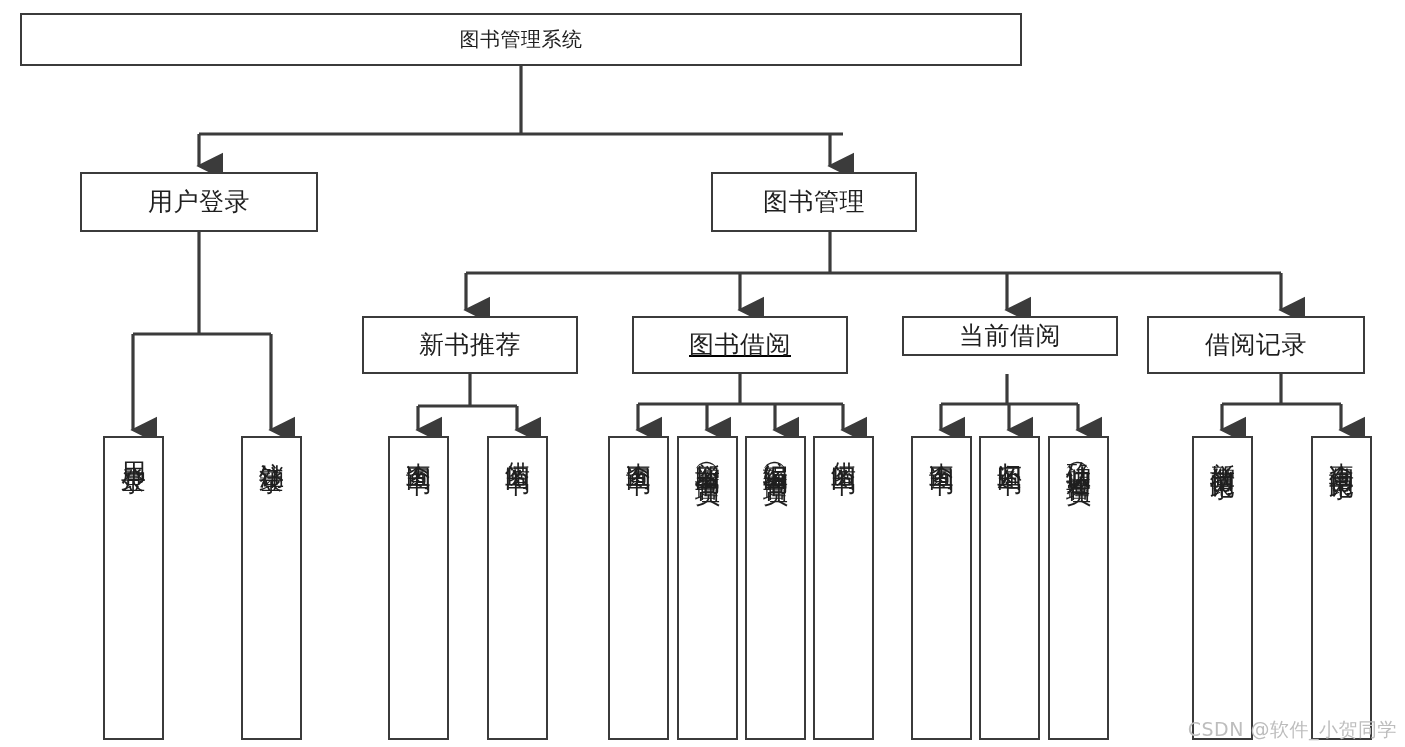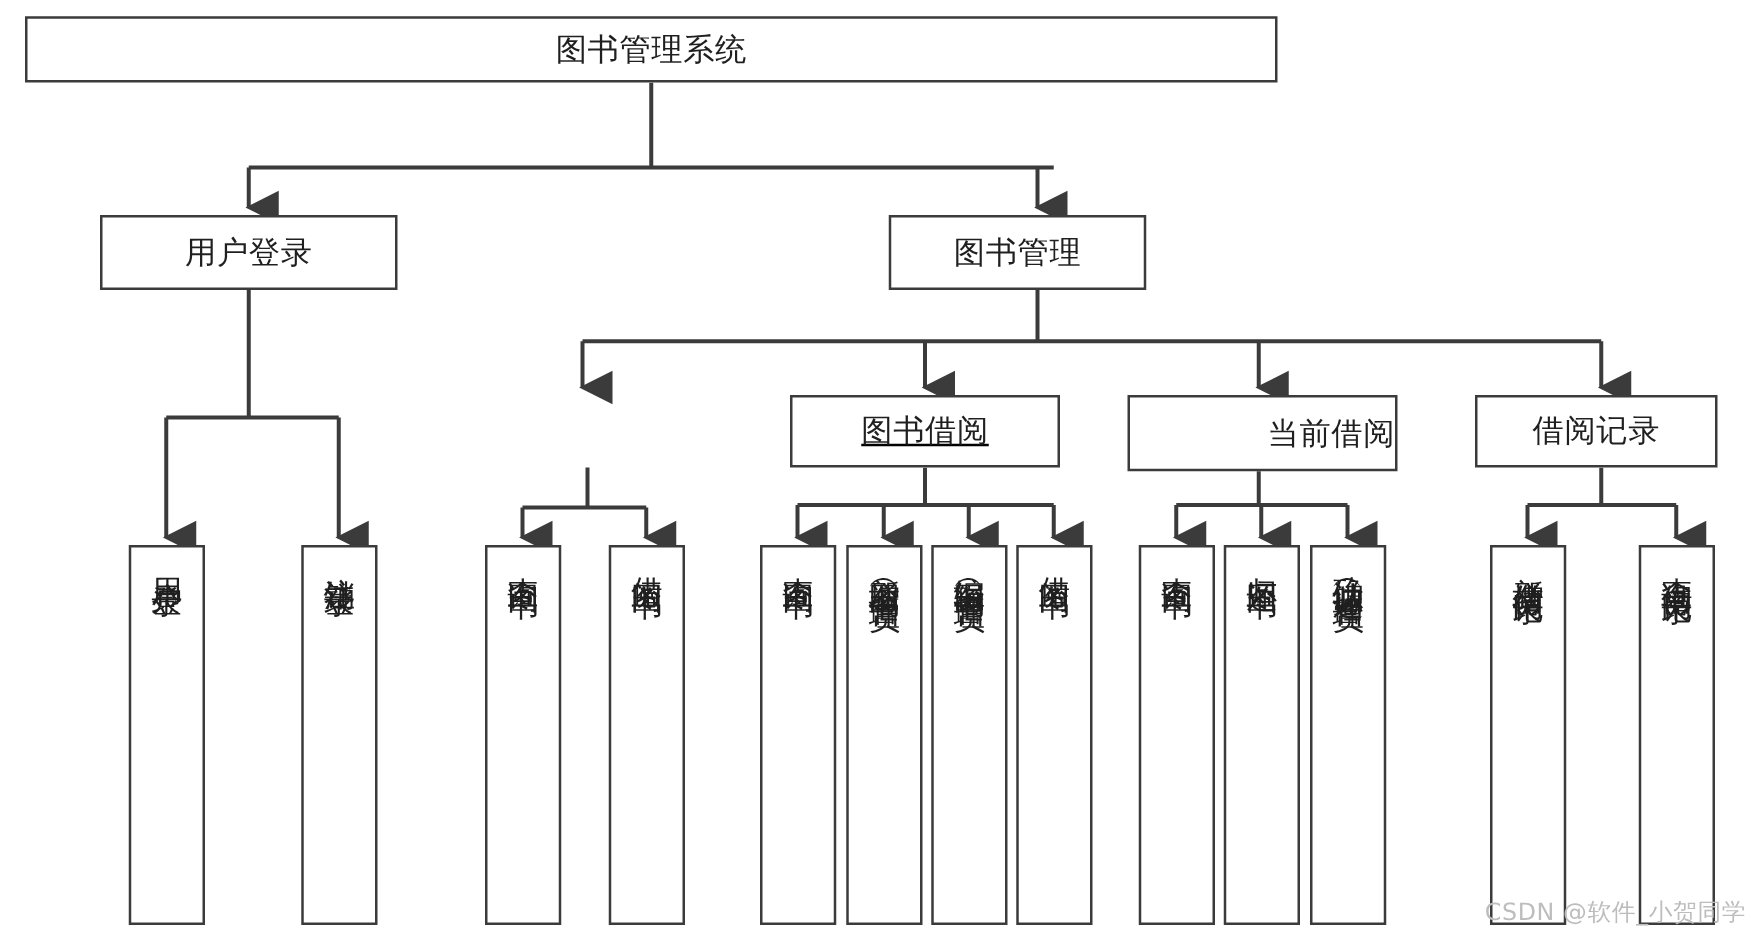--- a/index.html
+++ b/index.html
@@ -41,21 +41,21 @@
     letter-spacing: 0.5px;
     white-space: nowrap;
     text-align: center;
     line-height: 1.12;
   }
   
   .node.h .label {
     font-size: 25px;
   }
   .node.root .label {
-    font-size: 25px;
+    font-size: 20px;
   }
   
   .node.v {
     align-items: flex-start;
     padding-top: 4px;
   }
   .node.v .label {
     writing-mode: vertical-rl;
     text-orientation: upright;
     font-size: 25px;
@@ -134,27 +134,30 @@
     <span class="label">图书管理系统</span>
   </div>
 
   <div class="node h" style="left:80px; top:172px; width:238px; height:60px;">
     <span class="label">用户登录</span>
   </div>
   <div class="node h" style="left:711px; top:172px; width:206px; height:60px;">
     <span class="label">图书管理</span>
   </div>
 
+  <div class="node h" style="left:362px; top:316px; width:216px; height:58px;">
+    <span class="label">新书推荐</span>
+  </div>
   <div class="node h" style="left:632px; top:316px; width:216px; height:58px;text-decoration:underline;">
     <span class="label">图书借阅</span>
   </div>
-  <div class="node h" style="left:902px; top:316px; width:216px; height:61px;justify-content:flex-end;">
+  <div class="node h" style="left:902px; top:316px; width:216px; height:40px;">
     <span class="label">当前借阅</span>
   </div>
-  <div class="node h" style="left:1180px; top:316px; width:194px; height:58px;">
+  <div class="node h" style="left:1147px; top:316px; width:218px; height:58px;">
     <span class="label">借阅记录</span>
   </div>
 
   <div class="node v" style="left:103px; top:436px; width:61px; height:304px;">
     <span class="label">用户登录</span>
   </div>
   <div class="node v" style="left:241px; top:436px; width:61px; height:304px;">
     <span class="label">注销登录</span>
   </div>
 

